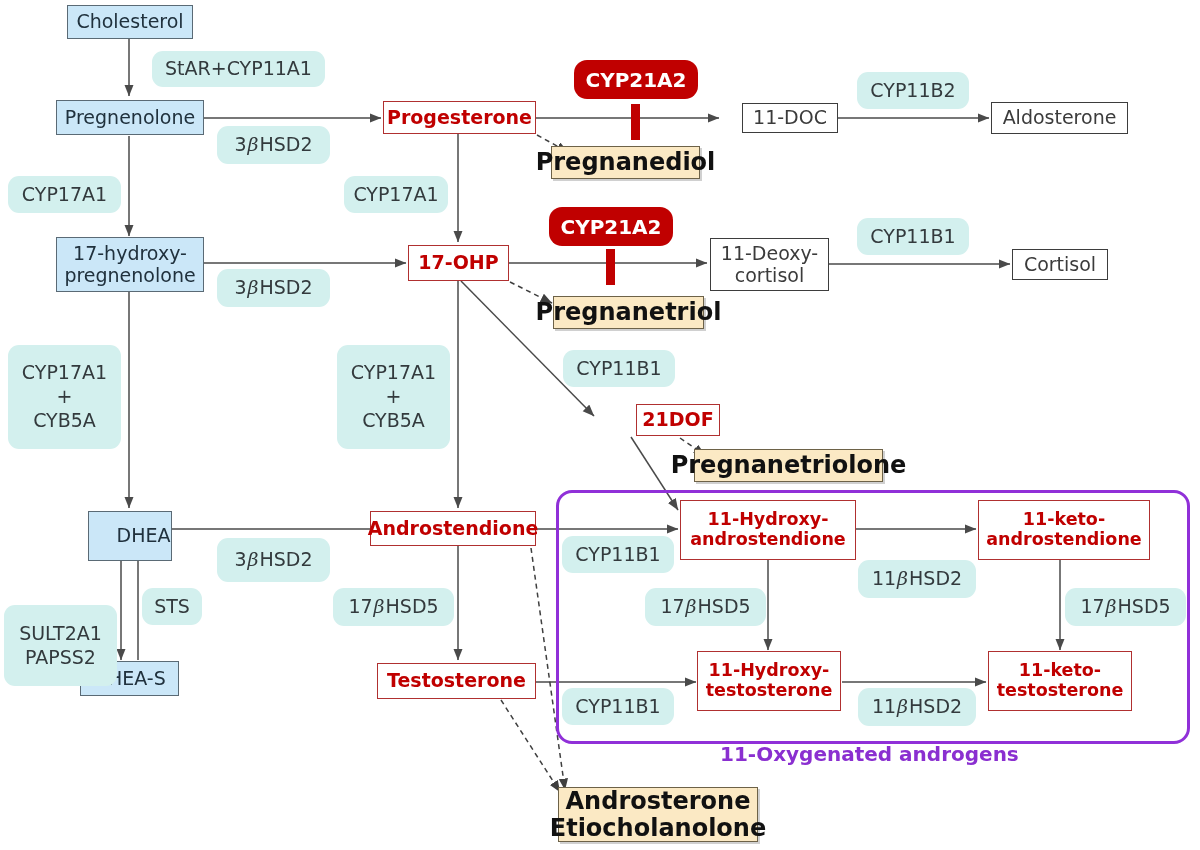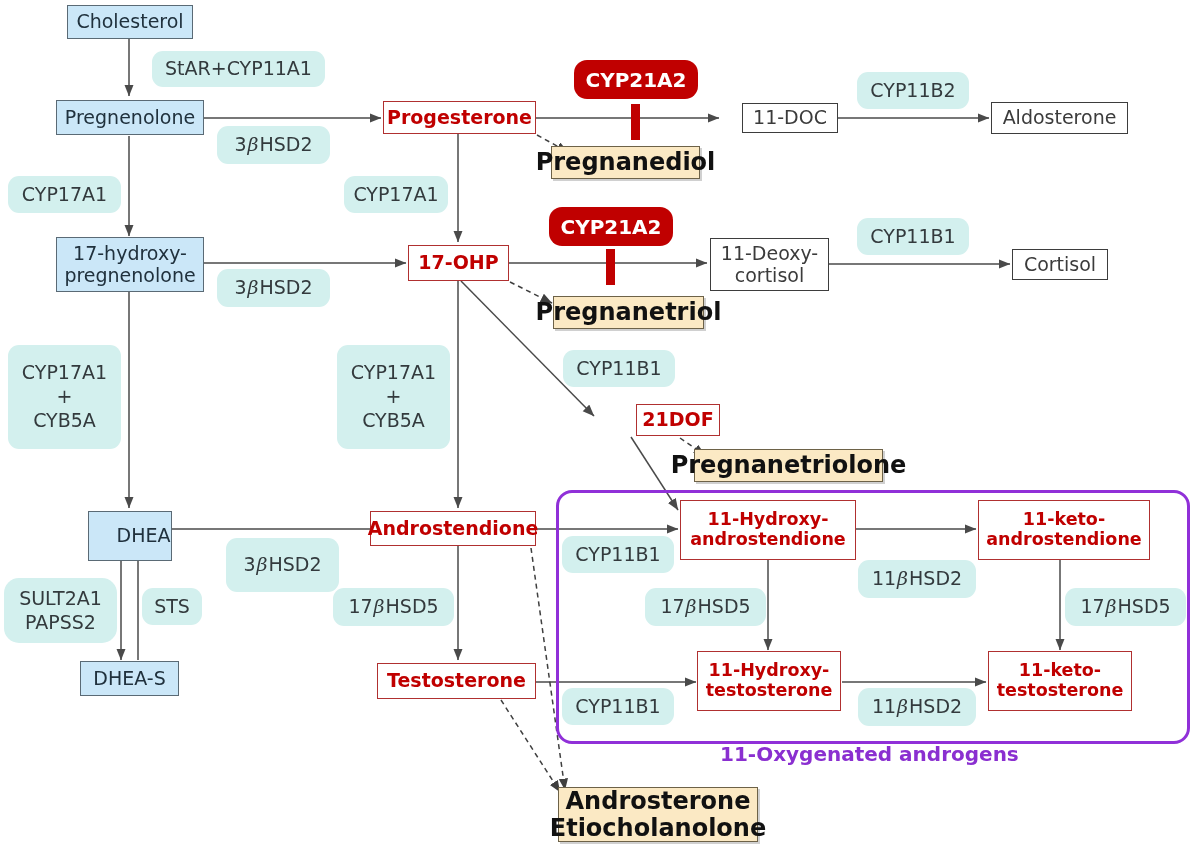--- a/index.html
+++ b/index.html
@@ -246,23 +246,23 @@
   <div class="chip" style="left:337px;top:345px;width:113px;height:104px;">CYP17A1
 +
 CYB5A</div>
 
   <div class="chip" style="left:857px;top:72px;width:112px;height:37px;">CYP11B2</div>
 
   <div class="chip" style="left:857px;top:218px;width:112px;height:37px;">CYP11B1</div>
 
   <div class="chip" style="left:563px;top:350px;width:112px;height:37px;">CYP11B1</div>
 
-  <div class="chip" style="left:226px;top:538px;width:113px;height:54px;">3 <span class="bet">β</span> HSD2</div>
-
-  <div class="chip" style="left:4px;top:578px;width:113px;height:65px;border-radius:15px;">SULT2A1
+  <div class="chip" style="left:217px;top:538px;width:113px;height:44px;">3 <span class="bet">β</span> HSD2</div>
+
+  <div class="chip" style="left:4px;top:605px;width:113px;height:81px;">SULT2A1
 PAPSS2</div>
 
   <div class="chip" style="left:142px;top:588px;width:60px;height:37px;">STS</div>
 
   <div class="chip" style="left:333px;top:588px;width:121px;height:38px;">17 <span class="bet">β</span> HSD5</div>
 
   <div class="chip" style="left:562px;top:536px;width:112px;height:37px;">CYP11B1</div>
 
   <div class="chip" style="left:562px;top:688px;width:112px;height:37px;">CYP11B1</div>
 

